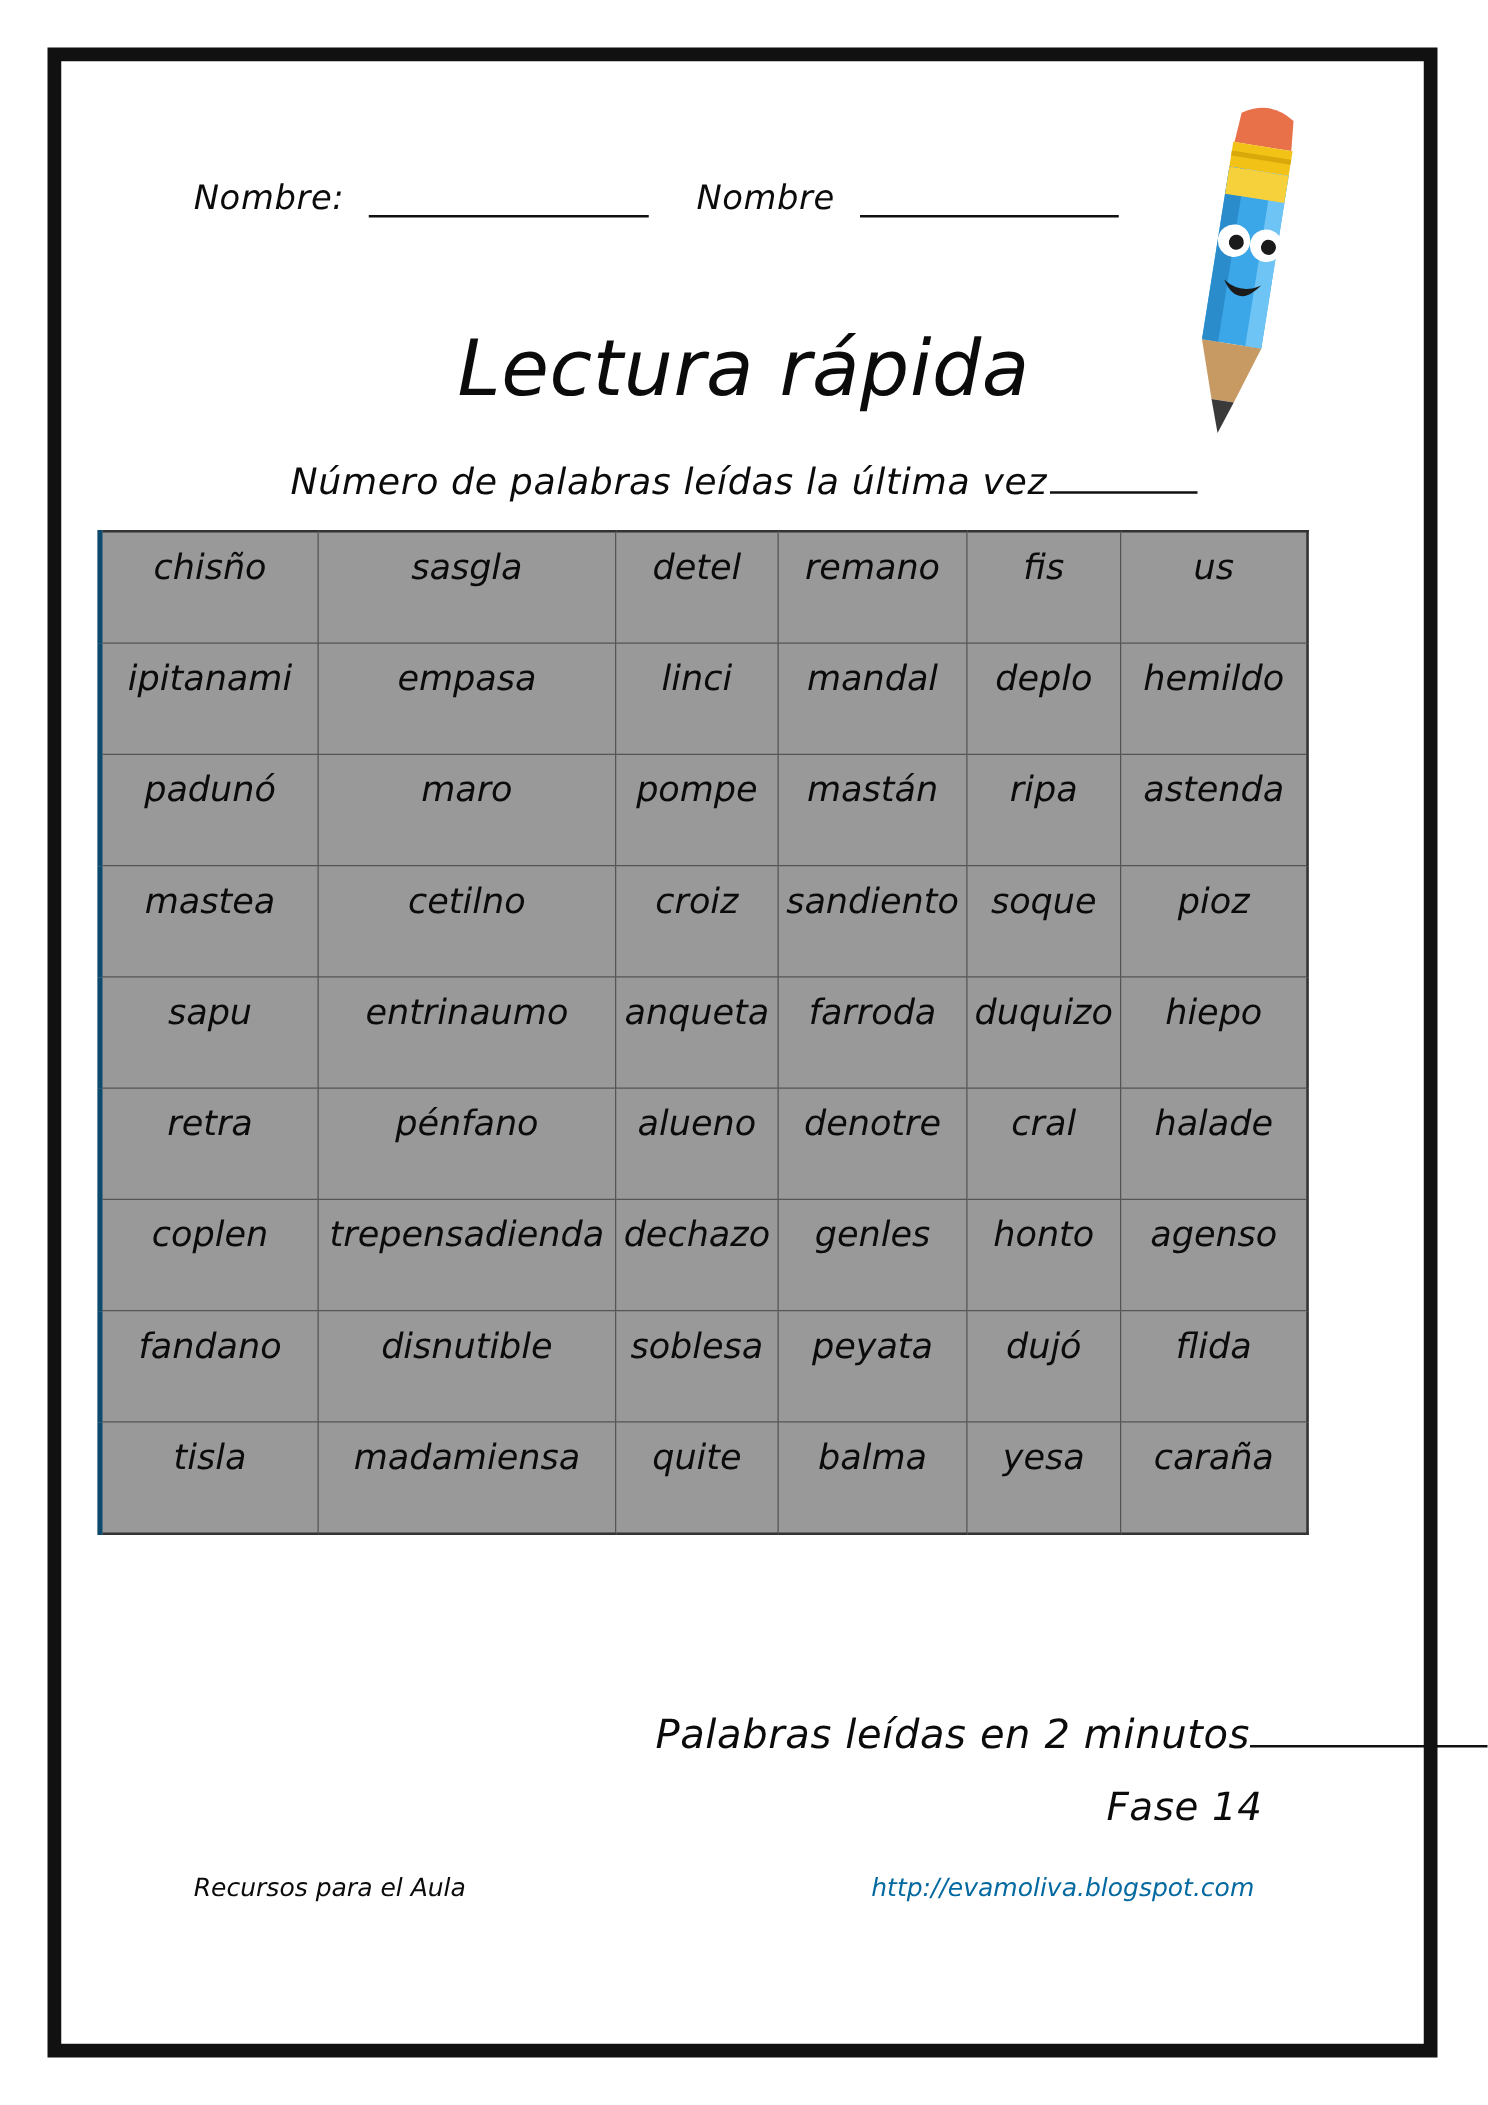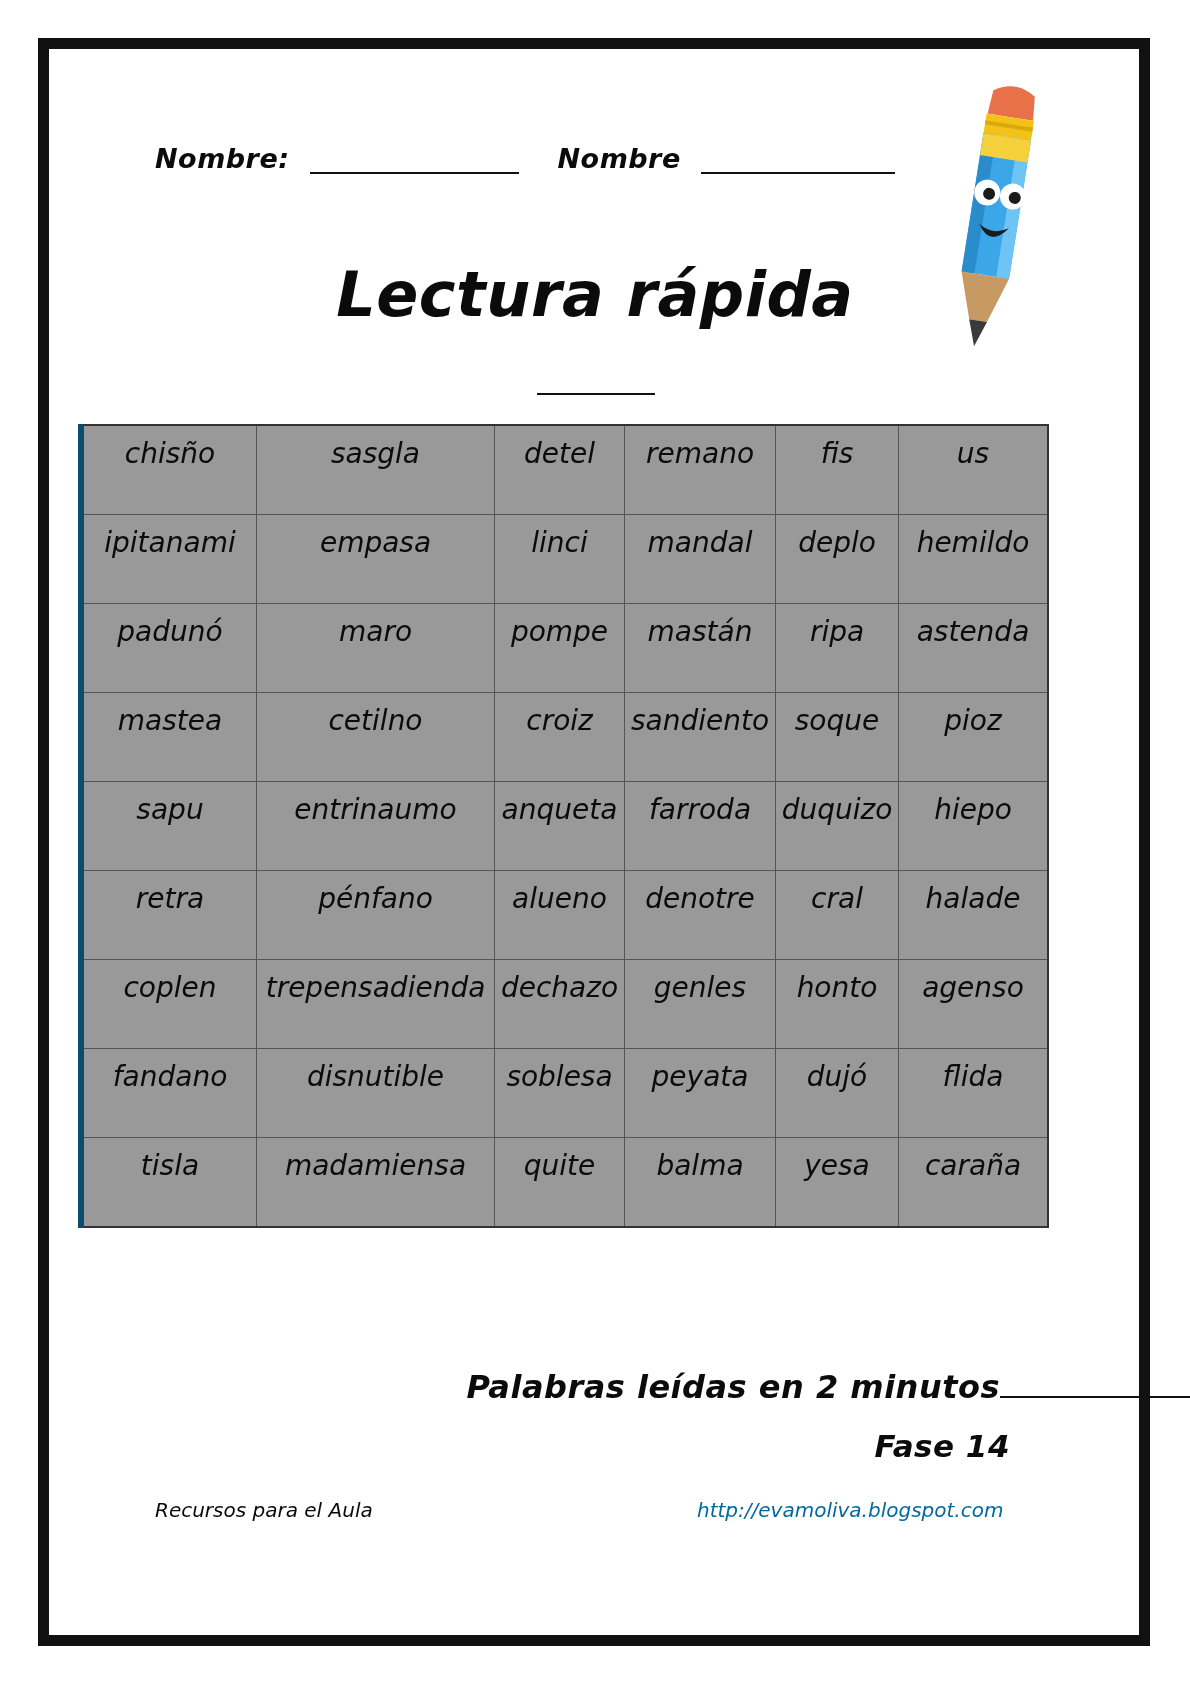--- a/index.html
+++ b/index.html
@@ -37,21 +37,21 @@
     position: absolute;
     left: 0; top: 0;
     width: 100%;
     height: 100%;
   }
 
   
   .script {
     font-family: "DejaVu Sans", sans-serif;
     font-style: italic;
-    font-weight: 700;
+    font-weight: 400;
     color: #0b0b0b;
     letter-spacing: 0.5px;
     gap: 20px;
   }
 
   
   #namedate-row {
     position: absolute;
     left: 155px;
     top: 130px;
@@ -119,21 +119,21 @@
     overflow: hidden;
   }
   #words-table tr td:nth-child(1) { width: 170px; }
   #words-table tr td:nth-child(2) { width: 235px; }
   #words-table tr td:nth-child(3) { width: 127px; }
   #words-table tr td:nth-child(4) { width: 148px; }
   #words-table tr td:nth-child(5) { width: 120px; }
   #words-table tr td:nth-child(6) { width: 146px; }
   #words-table tr:first-child td { border-top: 2px solid #333; }
   #words-table tr:last-child td  { border-bottom: 2px solid #333; }
-  #words-table td:first-child { border-left: 6px solid #0c4a6e; }
+  #words-table td:first-child { border-left: 4px solid #0c4a6e; }
   #words-table td:last-child  { border-right: 2px solid #333; }
 
   
   #bottom-question {
     position: absolute;
     left: 0;
     top: 1368px;
     width: 1190px;
     text-align: right;
     font-size: 32px;
@@ -191,21 +191,21 @@
   <div id="namedate-row" class="script">
     <span>Nombre:</span>
     <span class="rule" id="nombre-rule"></span>
     <span>Nombre</span>
     <span class="rule" id="fecha-rule"></span>
   </div>
 
   <div id="title" class="script">Lectura rápida</div>
 
   <div id="subtitle-row" class="script">
-    <span class="rule" id="subtitle-rule"></span>
+    <span>Número de palabras leídas la última vez</span><span class="rule" id="subtitle-rule"></span>
   </div>
 
   <table id="words-table">
     <tbody>
         <tr>
           <td>chisño</td>
           <td>sasgla</td>
           <td>detel</td>
           <td>remano</td>
           <td>fis</td>

